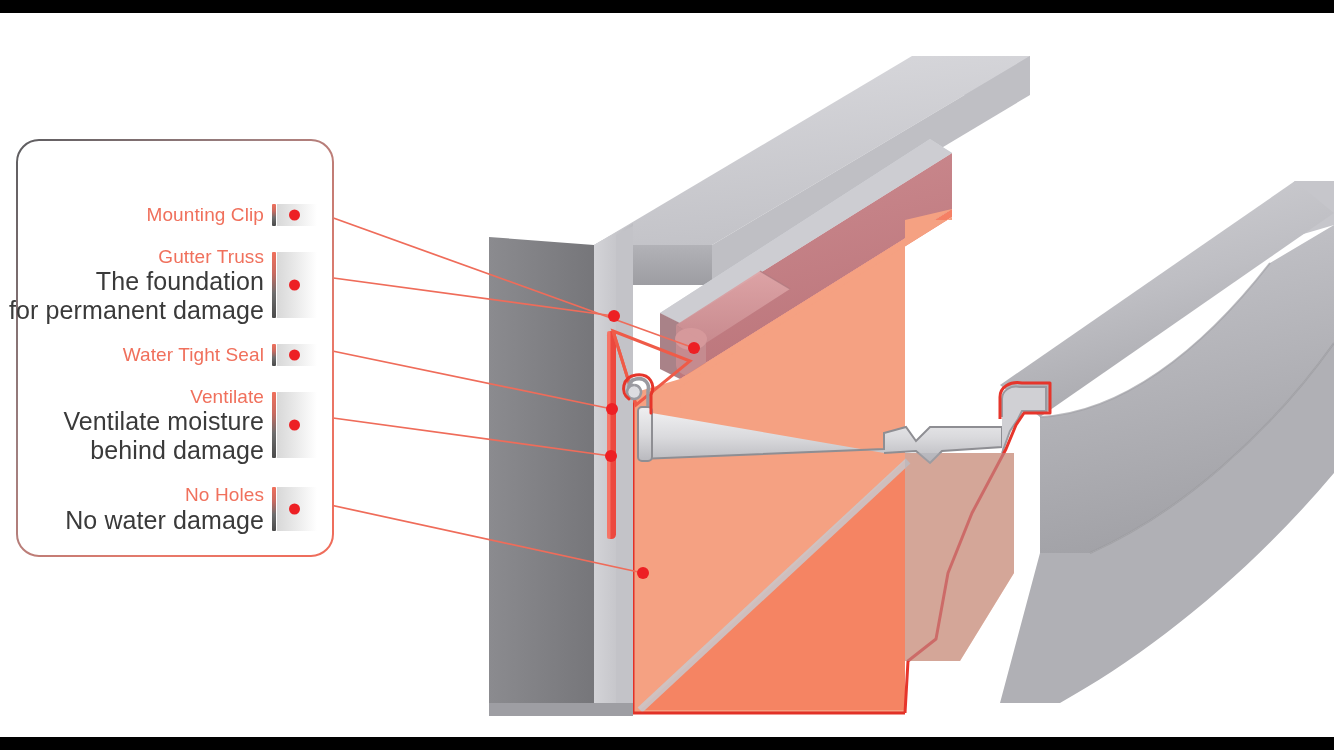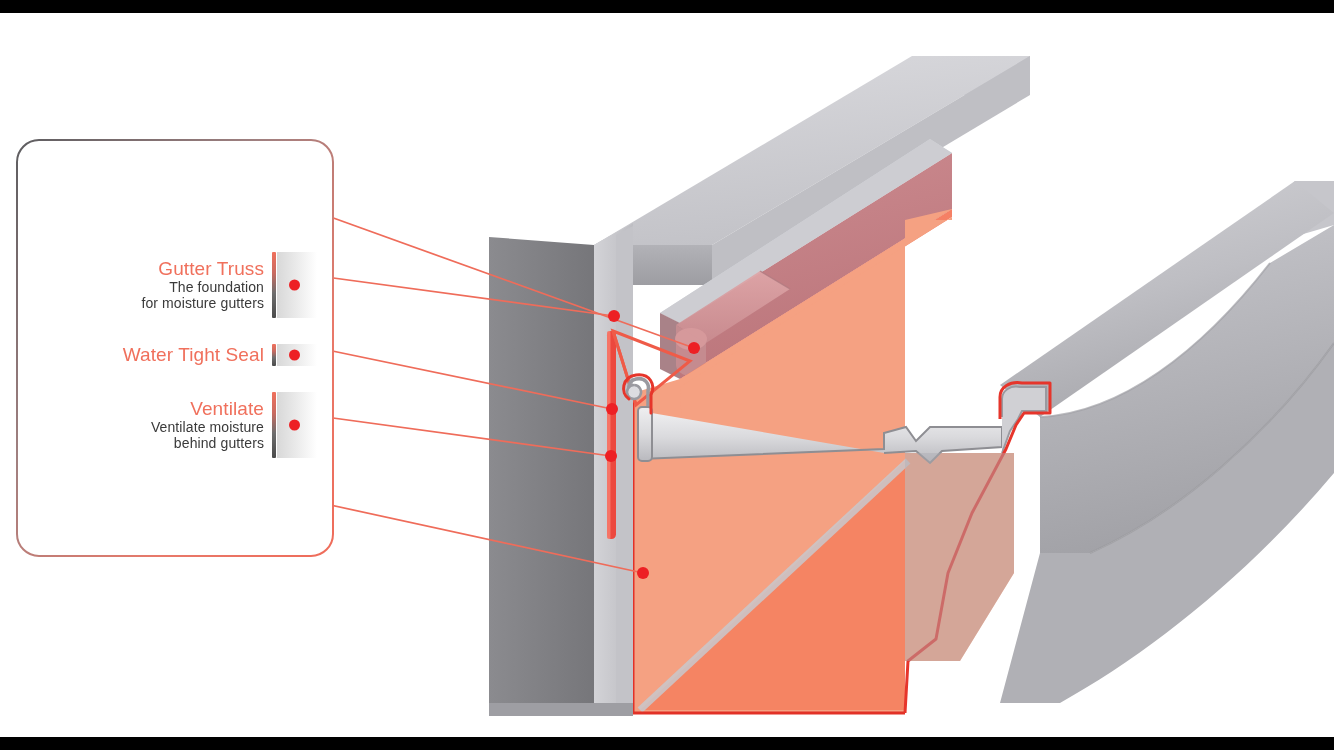--- a/index.html
+++ b/index.html
@@ -34,21 +34,21 @@
   }
   .lrow{
     position:absolute;display:flex;align-items:center;justify-content:flex-end;
     right:16px;
   }
   .ltext{text-align:right;line-height:1.14;padding-right:8px;}
   .lhead{
     color:#F0705C;font-size:19px;font-weight:400;white-space:nowrap;letter-spacing:.1px;
   }
   .lsub{
-    color:#3a3a3a;font-size:14px;font-weight:400;white-space:nowrap;letter-spacing:.1px;
+    color:#3a3a3a;font-size:25px;font-weight:400;white-space:nowrap;letter-spacing:.1px;
   }
   .lmark{position:relative;width:46px;flex:0 0 46px;}
   .ltick{
     position:absolute;left:0;top:50%;transform:translateY(-50%);
     width:4px;border-radius:1px;
     background:linear-gradient(to bottom,#F0705C 0%,#c96a60 32%,#6e6e6e 62%,#4a4a4a 100%);
   }
   .lswatch{
     position:absolute;left:5px;top:50%;transform:translateY(-50%);
     width:40px;
@@ -263,25 +263,35 @@
           <linearGradient id="gBorder" x1="0" y1="0" x2="1" y2="1">
             <stop offset="0" stop-color="#5d5d60"></stop>
             <stop offset="0.38" stop-color="#a08080"></stop>
             <stop offset="0.72" stop-color="#e8796a"></stop>
             <stop offset="1" stop-color="#EF6C5A"></stop>
           </linearGradient>
         </defs>
         <rect x="1" y="1" width="316" height="416" rx="22" ry="22" fill="#ffffff" stroke="url(#gBorder)" stroke-width="2"></rect>
       </svg>
       <div id="legend-rows">
+          <div class="lrow" style="top: 61px; height: 30px;">
+            <div class="ltext">
+              <div class="lhead">Mounting Clip</div>
+            </div>
+            <div class="lmark" style="height: 30px;">
+              <div class="ltick" style="height: 22px;"></div>
+              <div class="lswatch" style="height: 22px;"></div>
+              <div class="ldot" style="background: rgb(237, 32, 36);"></div>
+            </div>
+          </div>
           <div class="lrow" style="top: 109px; height: 74px; justify-content: space-between;">
             <div class="ltext">
               <div class="lhead">Gutter Truss</div>
               <div class="lsub">The foundation</div>
-              <div class="lsub">for moisture gutters</div>
+              <div class="lsub">for permanent damage</div>
             </div>
             <div class="lmark" style="height: 74px;">
               <div class="ltick" style="height: 66px;"></div>
               <div class="lswatch" style="height: 66px;"></div>
               <div class="ldot" style="background: rgb(237, 32, 36);"></div>
             </div>
           </div>
           <div class="lrow" style="top: 201px; height: 30px;">
             <div class="ltext">
               <div class="lhead">Water Tight Seal</div>
@@ -289,25 +299,36 @@
             <div class="lmark" style="height: 30px;">
               <div class="ltick" style="height: 22px;"></div>
               <div class="lswatch" style="height: 22px;"></div>
               <div class="ldot" style="background: rgb(237, 32, 36);"></div>
             </div>
           </div>
           <div class="lrow" style="top: 249px; height: 74px; margin-left: 8px;">
             <div class="ltext">
               <div class="lhead">Ventilate</div>
               <div class="lsub">Ventilate moisture</div>
-              <div class="lsub">behind gutters</div>
+              <div class="lsub">behind damage</div>
             </div>
             <div class="lmark" style="height: 74px;">
               <div class="ltick" style="height: 66px;"></div>
               <div class="lswatch" style="height: 66px;"></div>
               <div class="ldot" style="background: rgb(237, 32, 36);"></div>
             </div>
           </div>
+          <div class="lrow" style="top: 344px; height: 52px;">
+            <div class="ltext">
+              <div class="lhead">No Holes</div>
+              <div class="lsub">No water damage</div>
+            </div>
+            <div class="lmark" style="height: 52px;">
+              <div class="ltick" style="height: 44px;"></div>
+              <div class="lswatch" style="height: 44px;"></div>
+              <div class="ldot" style="background: rgb(237, 32, 36);"></div>
+            </div>
+          </div>
         </div>
     </div>
 
   </div>
 </div>
 
 </body></html>

